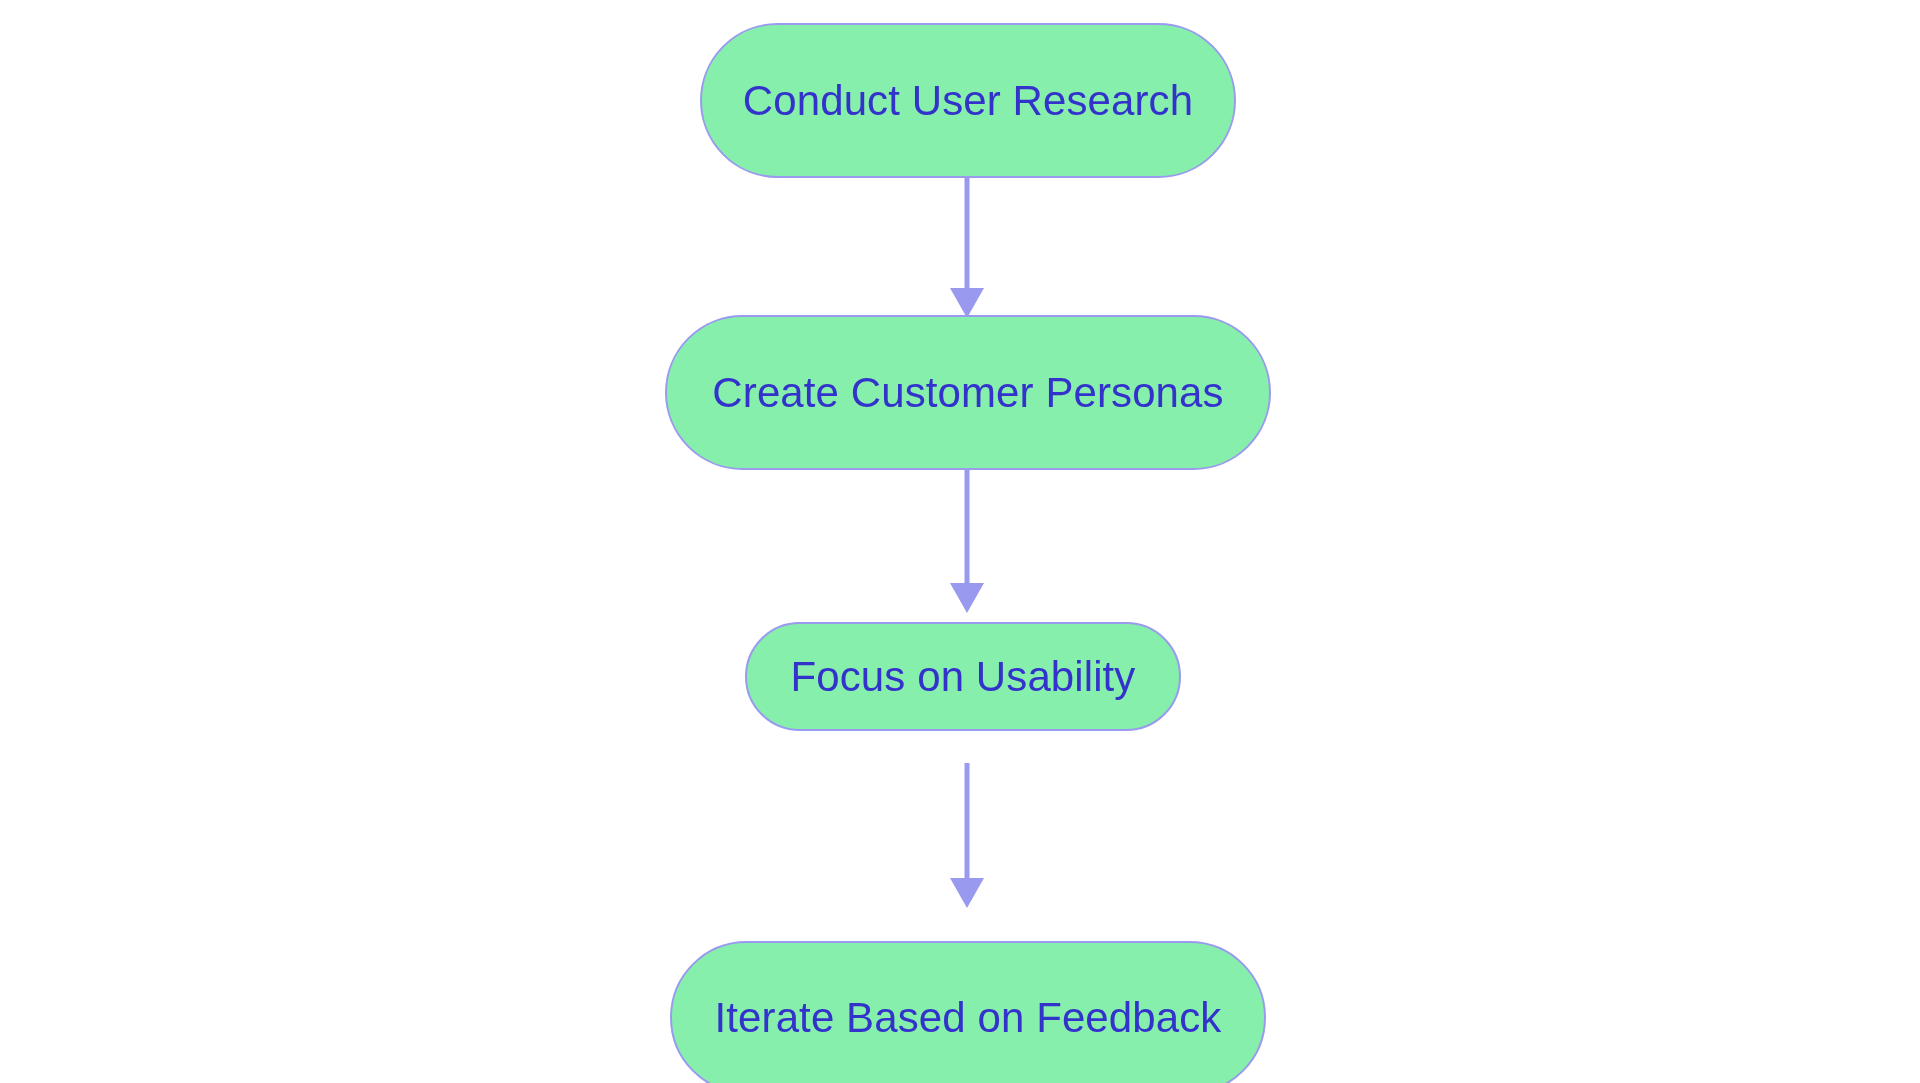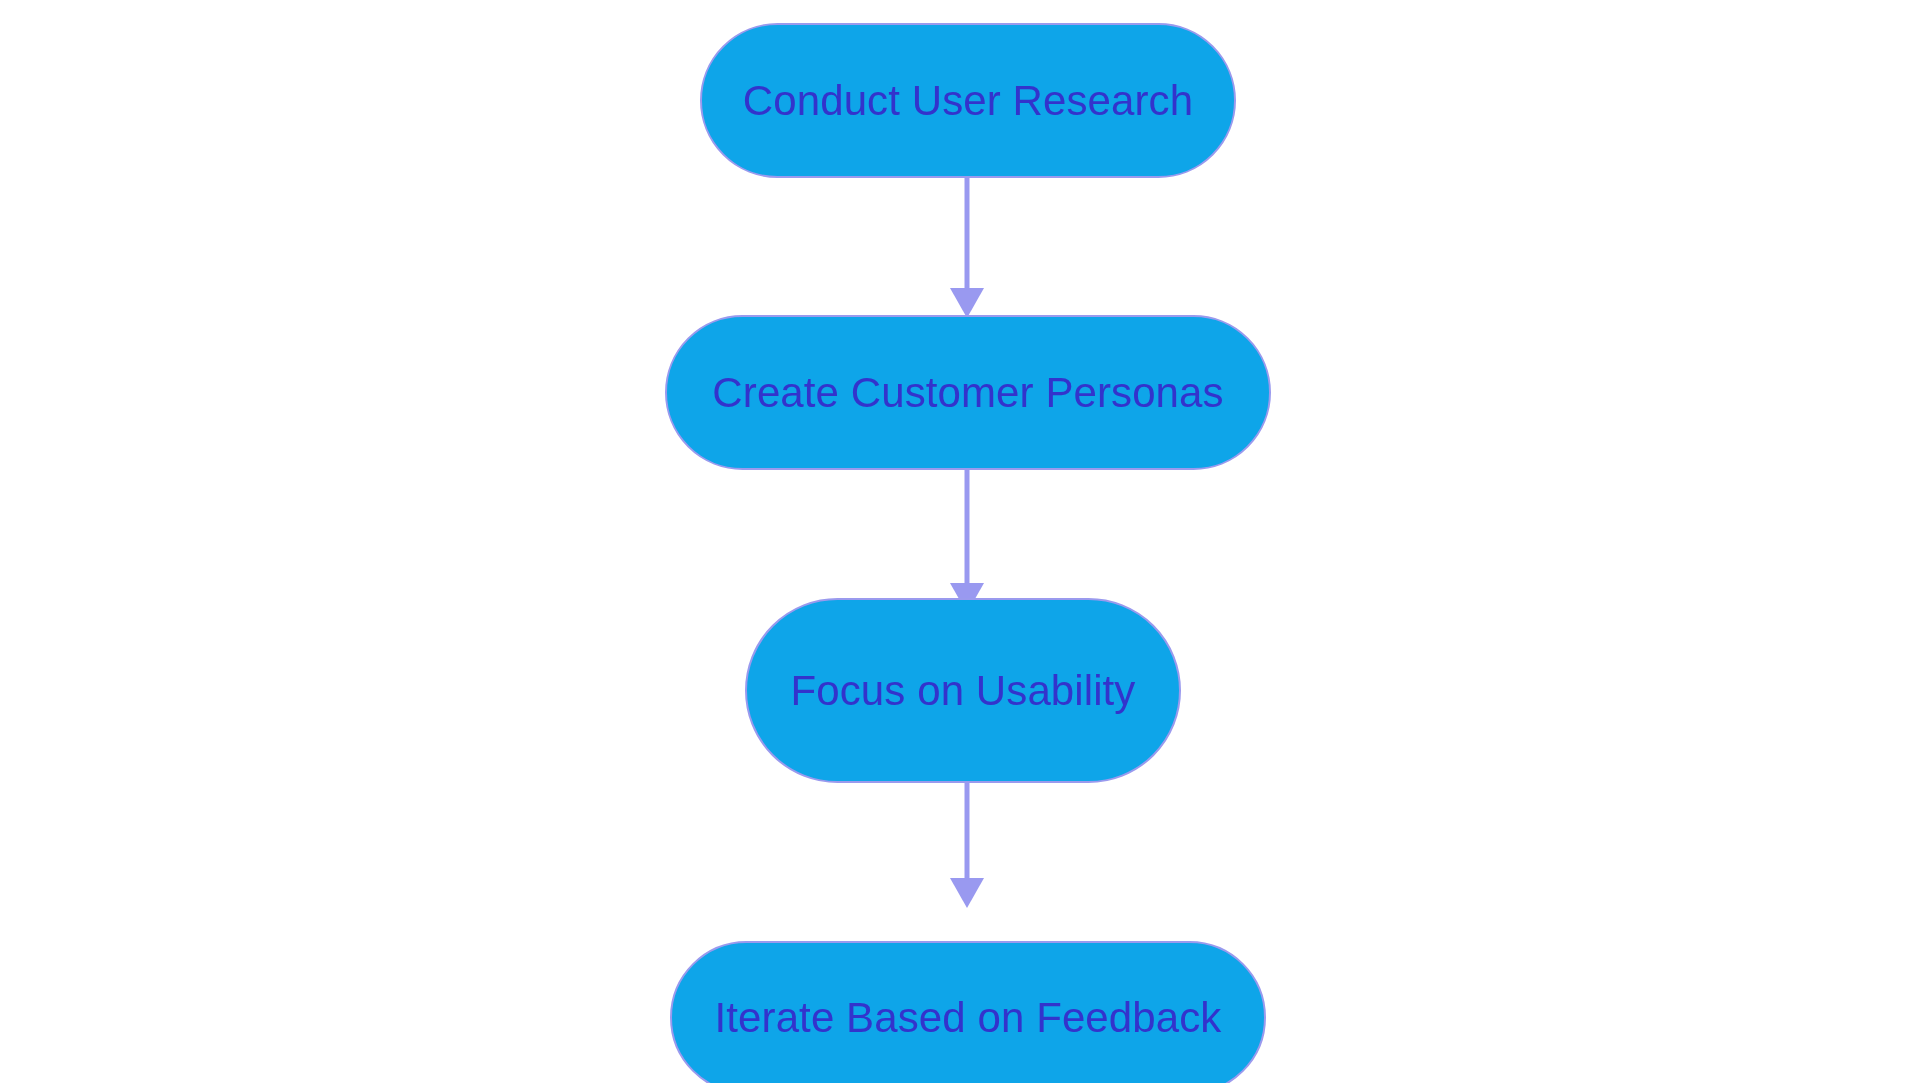--- a/index.html
+++ b/index.html
@@ -22,39 +22,39 @@
     background: #ffffff;
   }
 
   
   .node {
     position: absolute;
     box-sizing: border-box;
     display: flex;
     align-items: center;
     justify-content: center;
-    background: #0ea5e9;
+    background: #86efac;
     border: 2px solid #9a9aee;
     border-radius: 999px;
     z-index: 2;
   }
   .node-label {
     font-family: "Liberation Sans", sans-serif;
     font-size: 42px;
     font-weight: 400;
     letter-spacing: 0.1px;
     color: #3333cc;
     white-space: nowrap;
     line-height: 1;
     user-select: none;
   }
 
   #node-0 { left: 700px; top: 23px;  width: 536px; height: 155px; }
   #node-1 { left: 665px; top: 315px; width: 606px; height: 155px; align-items: center; }
-  #node-2 { left: 745px; top: 598px; width: 436px; height: 185px; }
+  #node-2 { left: 745px; top: 622px; width: 436px; height: 109px; }
   #node-3 { left: 670px; top: 905px; width: 596px; height: 153px; margin-top: 36px; }
 
   
   .connector {
     position: absolute;
     z-index: 1;
     overflow: visible;
   }
   .connector-line {
     stroke: #9999f0;

